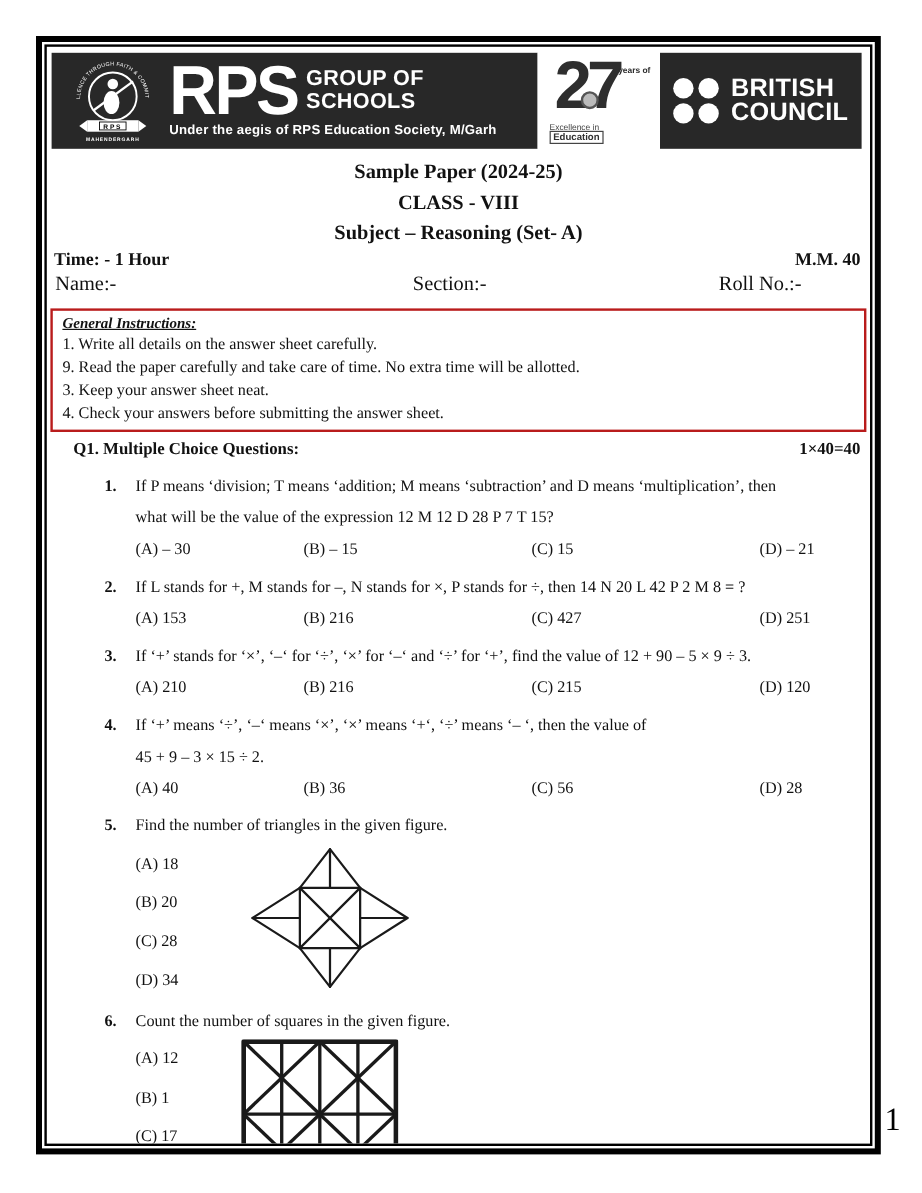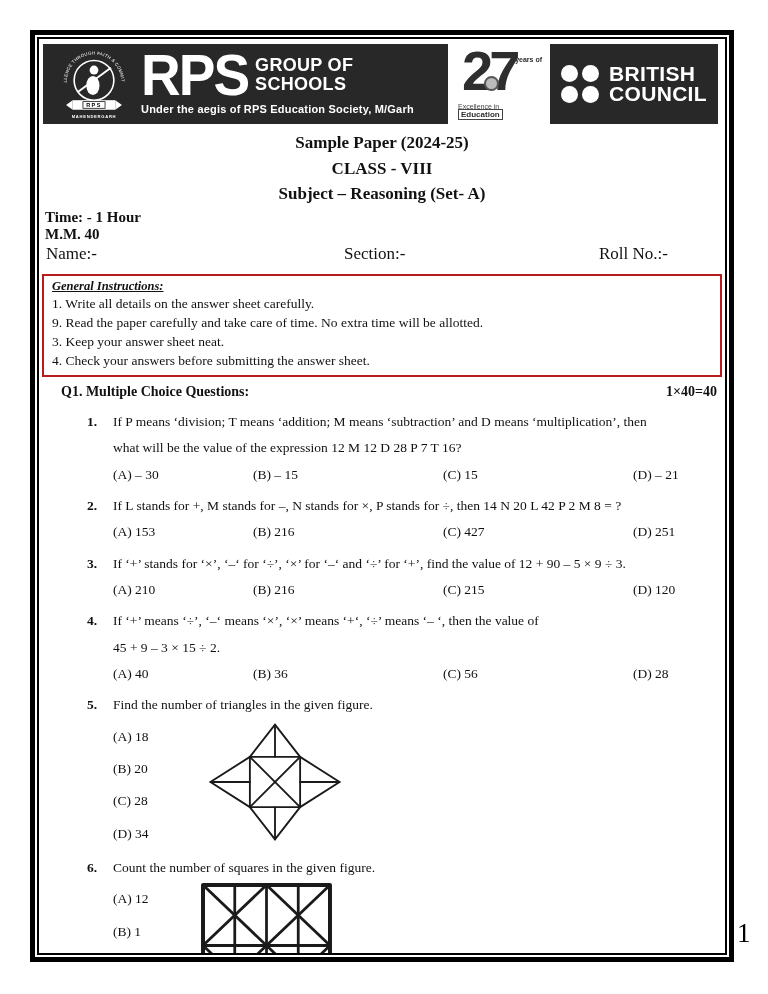--- a/index.html
+++ b/index.html
@@ -33,21 +33,21 @@
   .yearsof { position:absolute; right:8px; top:12px; font-size:7px; font-weight:700; }
   .exc1 { position:absolute; left:10px; bottom:14px; font-size:7px; color:#444; }
   .exc2 { position:absolute; left:10px; bottom:4px; font-size:8px; font-weight:800; border:1px solid #444; padding:0 2px; }
 
   .bc-dots { display:grid; grid-template-columns:17px 17px; grid-gap:4px; }
   .bc-dots .dot { width:17px; height:17px; border-radius:50%; background:#fff; }
   .bc-text { font-weight:700; font-size:21px; line-height:0.95; letter-spacing:0.3px; }
 
   
   .titles { text-align:center; font-weight:700; font-size:17px; line-height:1.5; margin-top:6px; }
-  .meta1 { display:flex; justify-content:center; padding:2px 8px 0 6px; font-weight:700; font-size:15px;flex-direction:column; }
+  .meta1 { display:flex; justify-content:space-between; padding:2px 8px 0 6px; font-weight:700; font-size:15px; }
   .meta2 { position:relative; height:24px; font-size:17px; margin-top:1px; }
   .meta2 .m-name { position:absolute; left:7px; }
   .meta2 .m-section { position:absolute; left:305px; }
   .meta2 .m-roll { position:absolute; left:560px; }
 
   
   .instr { margin:6px 3px 0 3px; border:2px solid #b91c1c; padding:3px 8px 5px 8px; }
   .instr-head { font-weight:700; font-style:italic; text-decoration:underline; font-size:12.5px; }
   .instr-item { font-size:13.5px; line-height:1.42; }
 
@@ -155,21 +155,21 @@
       <span>Q1. Multiple Choice Questions:</span>
       <span>1×40=40</span>
     </div>
 
     <div class="qlist">
 
       <div class="q">
         <div class="q-num">1.</div>
         <div class="q-body">
           <div class="q-line">If P means ‘division; T means ‘addition; M means ‘subtraction’ and D means ‘multiplication’, then</div>
-          <div class="q-line">what will be the value of the expression 12 M 12 D 28 P 7 T 16?</div>
+          <div class="q-line">what will be the value of the expression 12 M 12 D 28 P 7 T 15?</div>
           <div class="opts4">
             <span>(A) – 30</span>
             <span>(B) – 15</span>
             <span>(C) 15</span>
             <span>(D) – 21</span>
           </div>
         </div>
       </div>
 
       <div class="q">

